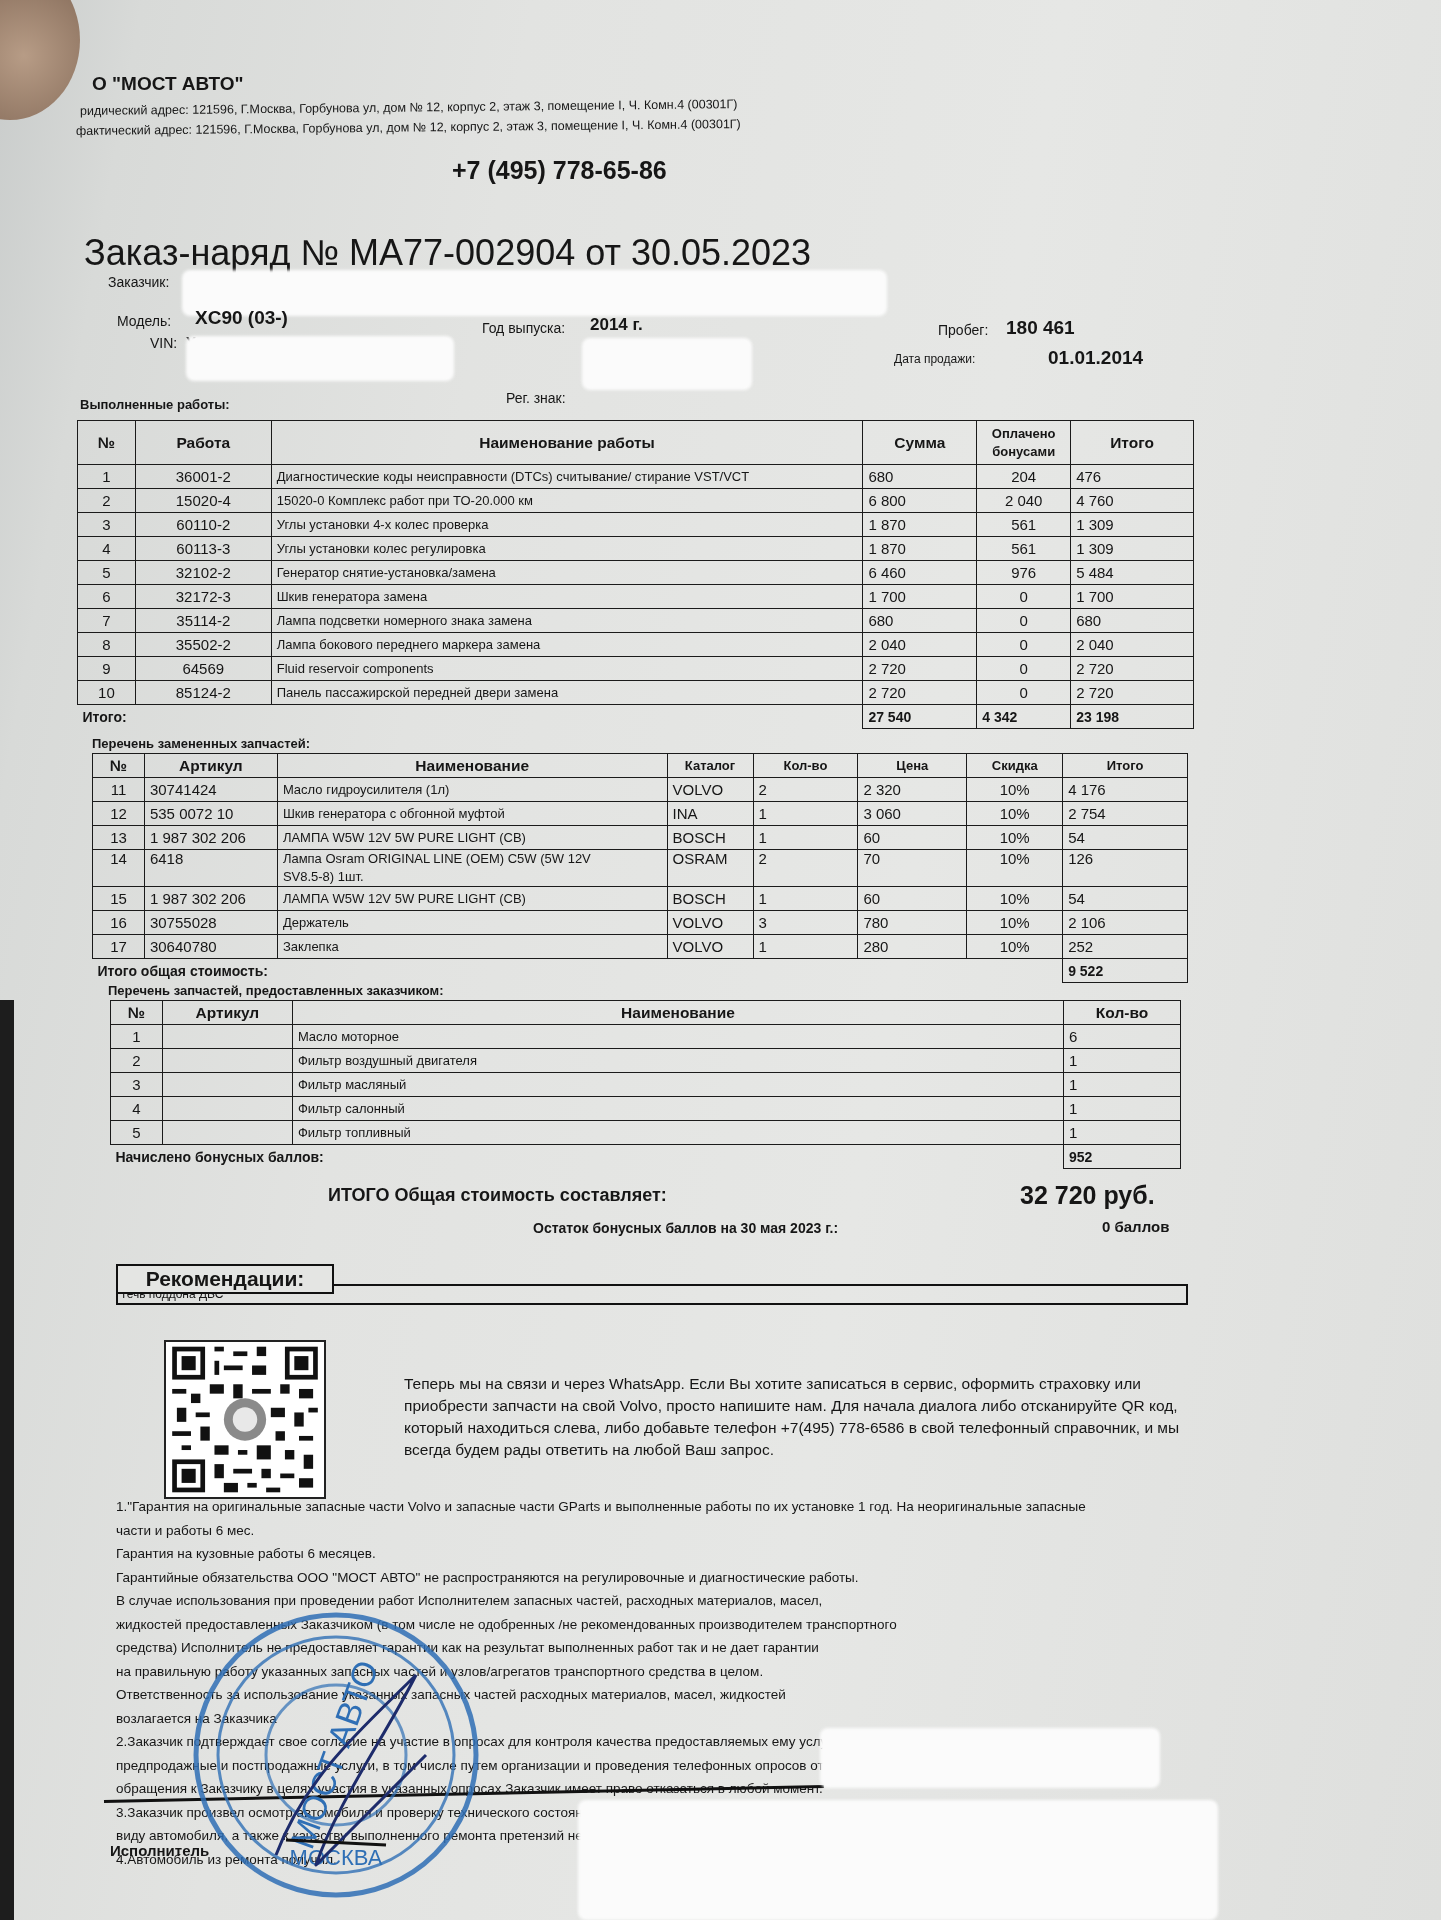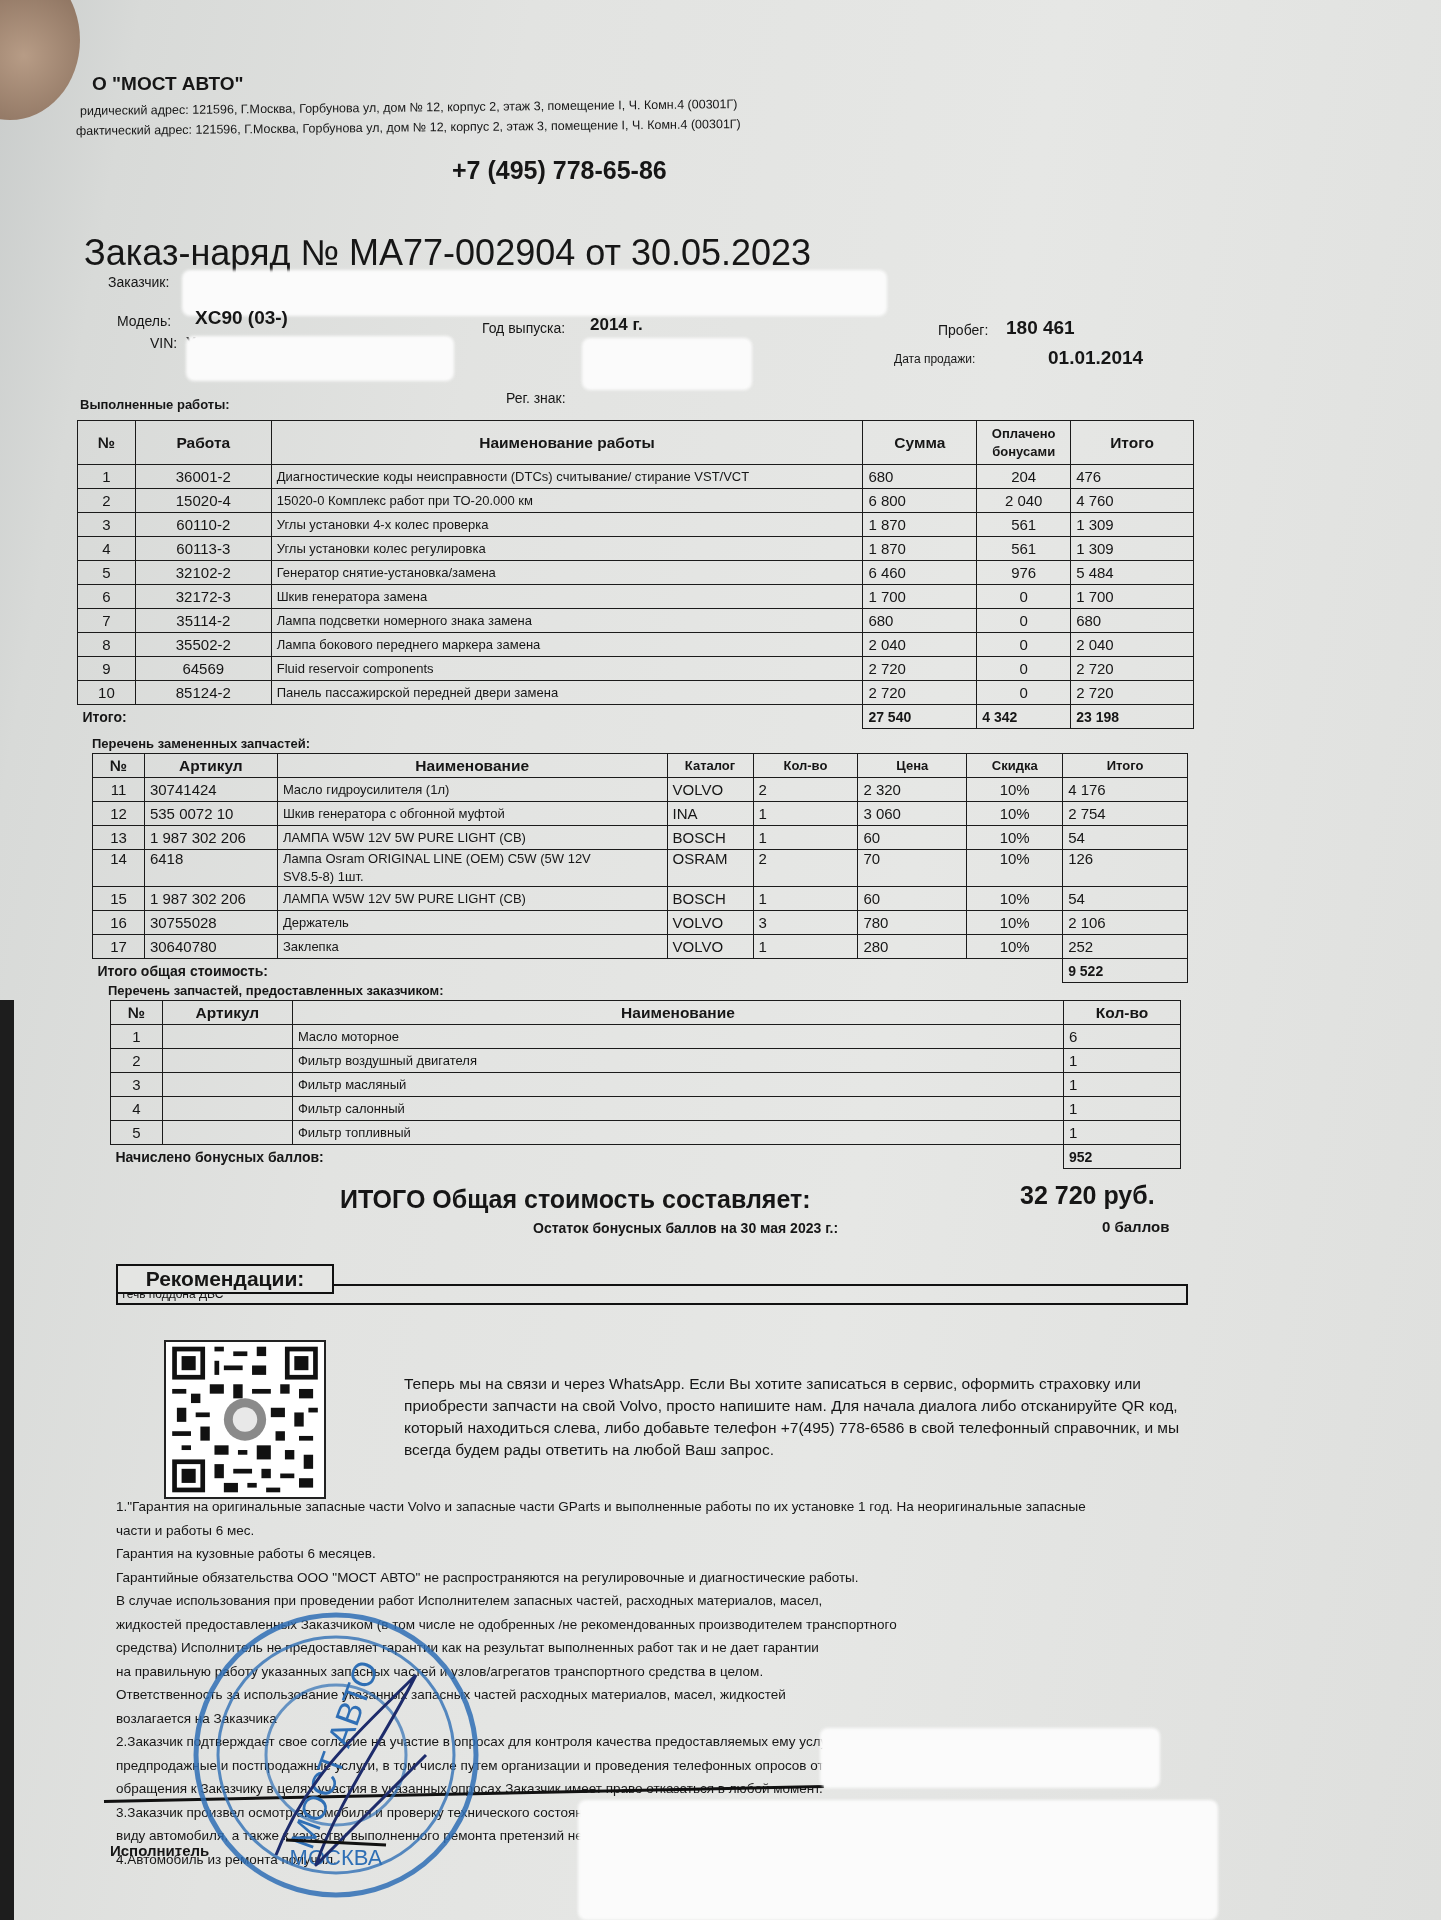--- a/index.html
+++ b/index.html
@@ -20,21 +20,21 @@
   .redact{position:absolute;background:#fbfbfb;border-radius:8px;filter:blur(1.5px);}
   .sec{position:absolute;font-size:13px;font-weight:bold;}
   table{border-collapse:collapse;position:absolute;}
   td,th{border:1.6px solid #1b1b1b;padding:0 5px;font-size:15px;height:23px;white-space:nowrap;}
   th{font-weight:bold;font-size:15.5px;}
   .num{text-align:left;}
   .ctr{text-align:center;}
   .small{font-size:13px;}
   .tot td{border:none;}
   .tot td.box{border:1.6px solid #1b1b1b;font-weight:bold;font-size:14px;}
-  .grand{left:340px;top:1185px;font-size:25px;font-weight:bold;}
+  .grand{left:328px;top:1185px;font-size:18px;font-weight:bold;}
   .grand-val{left:1020px;top:1181px;font-size:25px;font-weight:bold;}
   .bonus-rem{left:533px;top:1220px;font-size:14px;font-weight:bold;}
   .bonus-val{left:1102px;top:1218px;font-size:15px;font-weight:bold;}
   .rec-head{position:absolute;left:116px;top:1264px;width:214px;height:26px;border:2.5px solid #111;
             font-size:21px;font-weight:bold;text-align:center;line-height:26px;}
   .rec-box{position:absolute;left:116px;top:1284px;width:1066px;height:17px;border:2.5px solid #111;
            font-size:12px;line-height:17px;padding-left:2px;}
   .qr{position:absolute;left:164px;top:1340px;width:158px;height:155px;border:2px solid #222;background:#fff;}
   .wa-text{position:absolute;left:404px;top:1373px;width:780px;font-size:15.5px;line-height:22px;white-space:normal;}
   .warr{position:absolute;left:116px;top:1495px;width:1020px;font-size:13.5px;line-height:23.5px;white-space:normal;}

